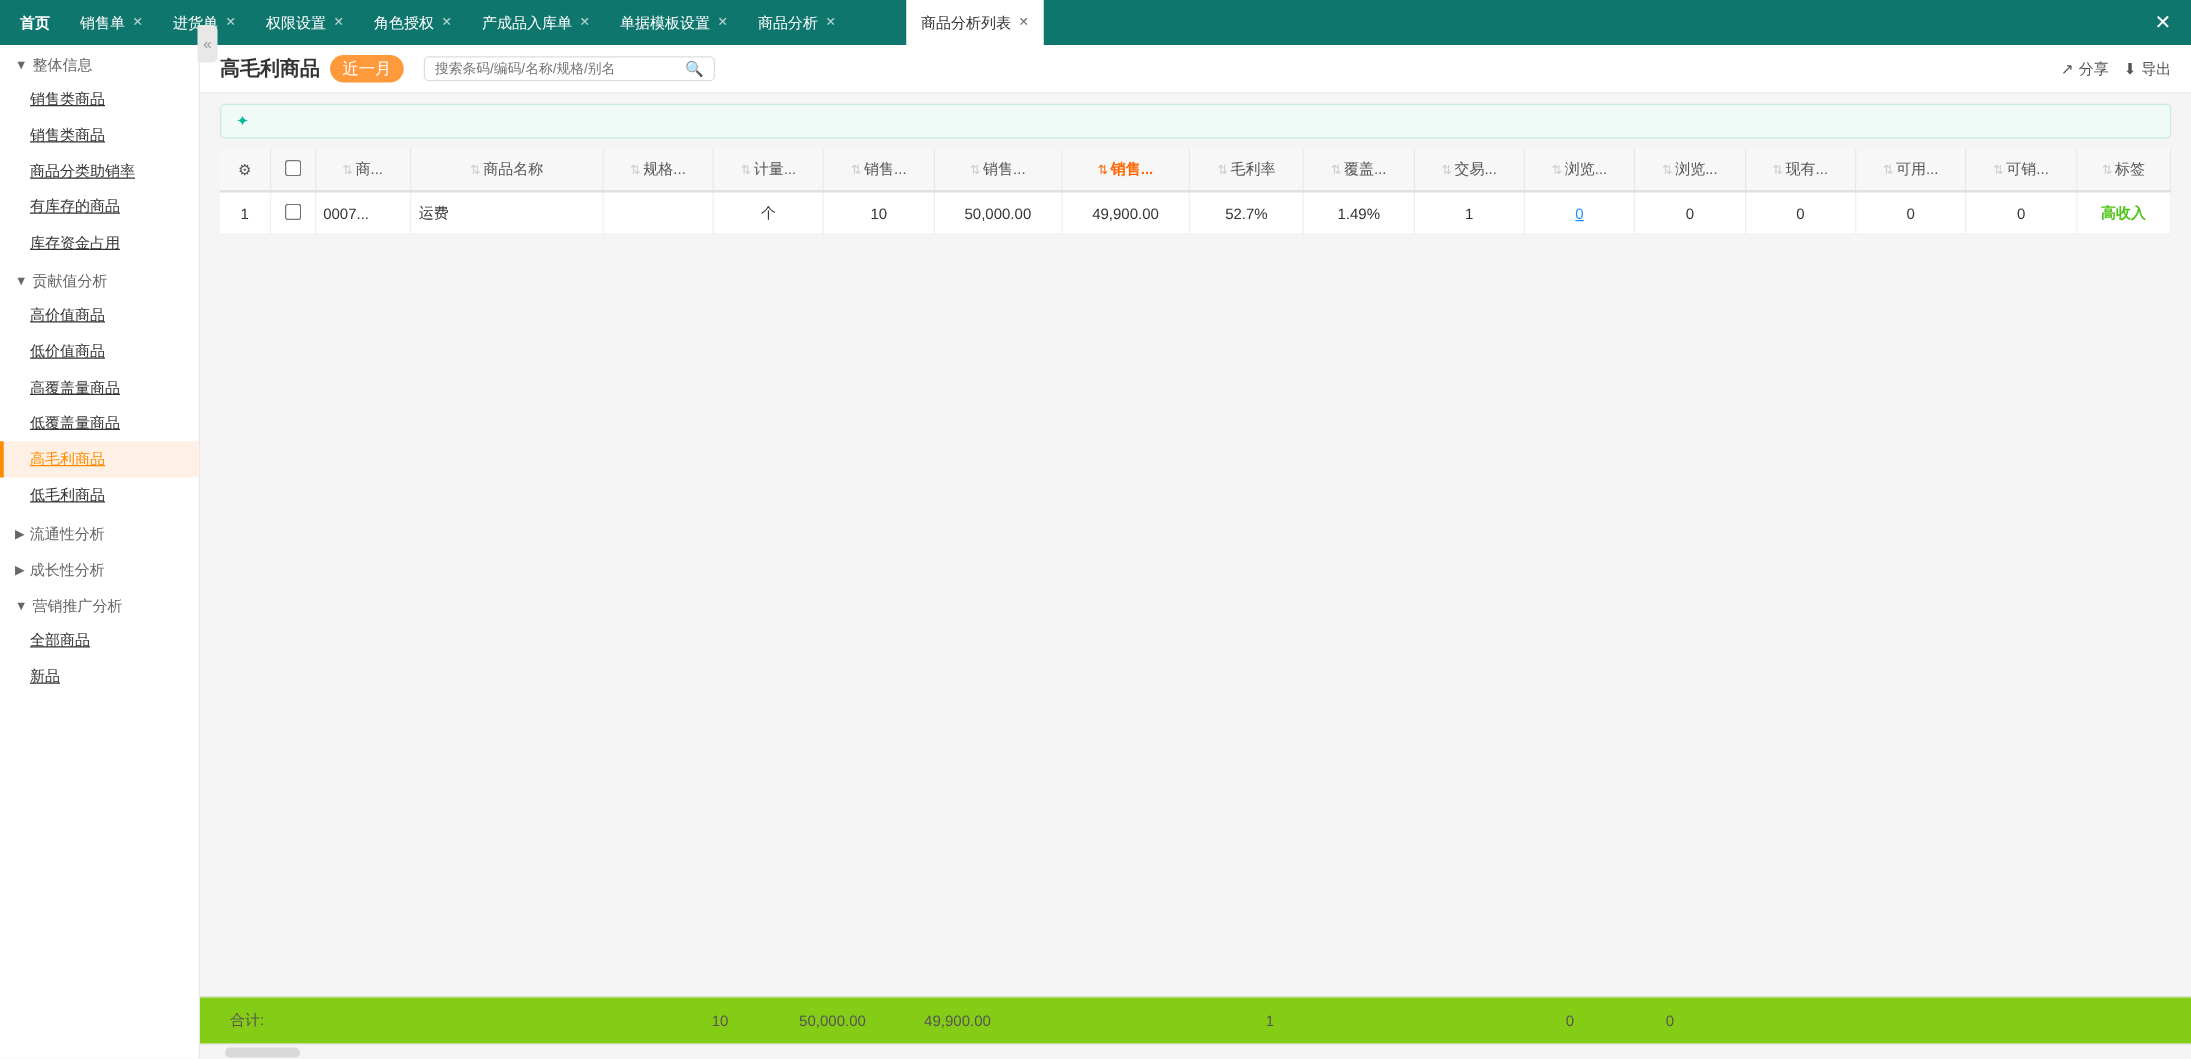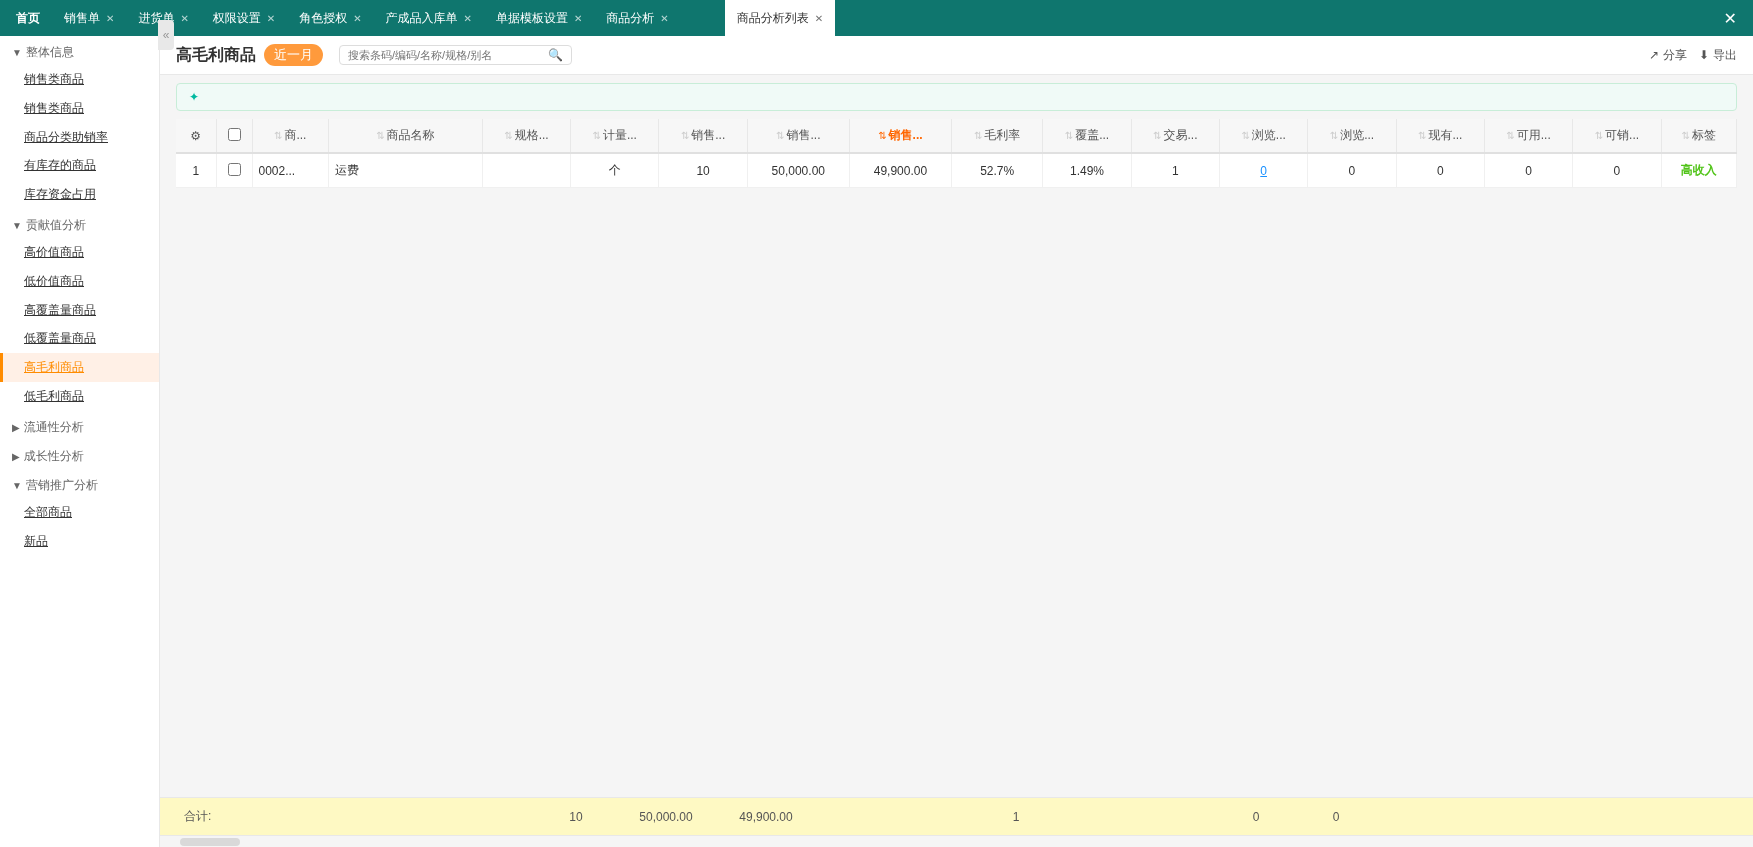--- a/index.html
+++ b/index.html
@@ -207,21 +207,21 @@
       border-right: 1px solid #f0f0f0;
       white-space: nowrap;
       font-size: 12px;
     }
     td.text-left { text-align: left; }
     td.link { color: #1890ff; text-decoration: underline; cursor: pointer; }
     td.tag-high { color: #52c41a; font-weight: bold; }
 
     
     .footer-bar {
-      background: #fef9c3;
+      background: #84cc16;
       border-top: 1px solid #e8e8e8;
       display: flex;
       align-items: center;
       padding: 8px 16px;
       flex-shrink: 0;
       font-size: 12px;
       color: #555;
       gap: 0;
       min-height: 38px;
     }
@@ -406,21 +406,21 @@
             <th><span class="col-sort">⇅</span><span>现有...</span></th>
             <th><span class="col-sort">⇅</span><span>可用...</span></th>
             <th><span class="col-sort">⇅</span><span>可销...</span></th>
             <th><span class="col-sort">⇅</span><span>标签</span></th>
           </tr>
         </thead>
         <tbody>
           <tr>
             <td>1</td>
             <td><input type="checkbox" style=""></td>
-            <td class="text-left">0002...</td>
+            <td class="text-left">0007...</td>
             <td class="text-left">运费</td>
             <td></td>
             <td>个</td>
             <td>10</td>
             <td>50,000.00</td>
             <td>49,900.00</td>
             <td>52.7%</td>
             <td>1.49%</td>
             <td>1</td>
             <td class="link">0</td>

